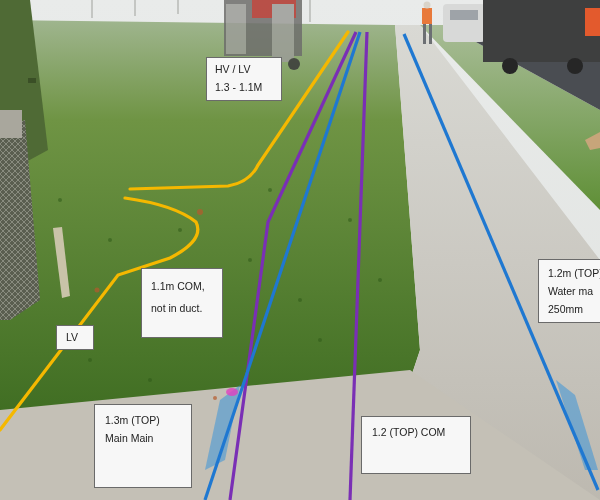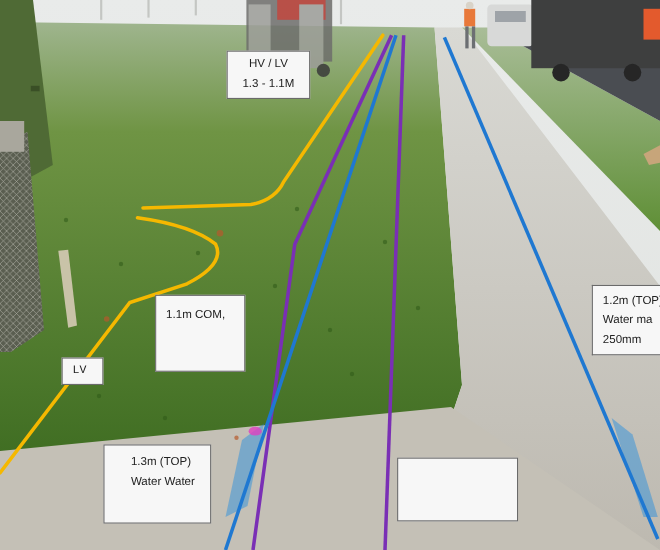--- a/index.html
+++ b/index.html
@@ -131,39 +131,41 @@
 
     <path d="M356 32 L268 222 L230 500" fill="none" stroke="#7a2fb5" stroke-width="3.2"></path>
 
     <path d="M360 32 L205 500" fill="none" stroke="#1f78d1" stroke-width="3.2"></path>
 
     <path d="M367 32 L350 500" fill="none" stroke="#7a2fb5" stroke-width="3.2"></path>
 
     <path d="M404 34 L598 490" fill="none" stroke="#1f78d1" stroke-width="3.2"></path>
   </svg>
 
-  <div class="label-box" style="left:206px; top:46px; width:76px; height:44px; line-height:18px; padding:2px 8px;text-align:center;">
+  <div class="label-box" style="left:206px; top:57px; width:76px; height:44px; line-height:18px; padding:2px 8px;">
     <span>HV / LV</span>
     <span>1.3 - 1.1M</span>
   </div>
 
   <div class="label-box" style="left:141px; top:268px; width:82px; height:70px; line-height:22px; padding:6px 9px;">
     <span>1.1m COM,</span>
+    <span>not in duct.</span>
   </div>
 
-  <div class="label-box" style="left:56px; top:325px; width:38px; height:25px; line-height:19px; padding:2px 9px;font-family:Liberation Mono, monospace;">
+  <div class="label-box" style="left:56px; top:325px; width:38px; height:25px; line-height:19px; padding:2px 9px;">
     <span>LV</span>
   </div>
 
-  <div class="label-box" style="left:94px; top:404px; width:98px; height:72px; line-height:18px; padding:6px 24px;">
+  <div class="label-box" style="left:94px; top:404px; width:98px; height:84px; line-height:18px; padding:6px 10px;">
     <span>1.3m (TOP)</span>
-    <span>Water Water</span>
+    <span>Main Main</span>
   </div>
 
   <div class="label-box" style="left:361px; top:416px; width:110px; height:58px; line-height:19px; padding:6px 10px;">
+    <span>1.2 (TOP) COM</span>
   </div>
 
   <div class="label-box" style="left:538px; top:259px; width:80px; height:64px; line-height:18px; padding:4px 9px; border-right:none;">
     <span>1.2m (TOP)</span>
     <span>Water ma</span>
     <span>250mm</span>
   </div>
 </div>
 
 </body></html>

